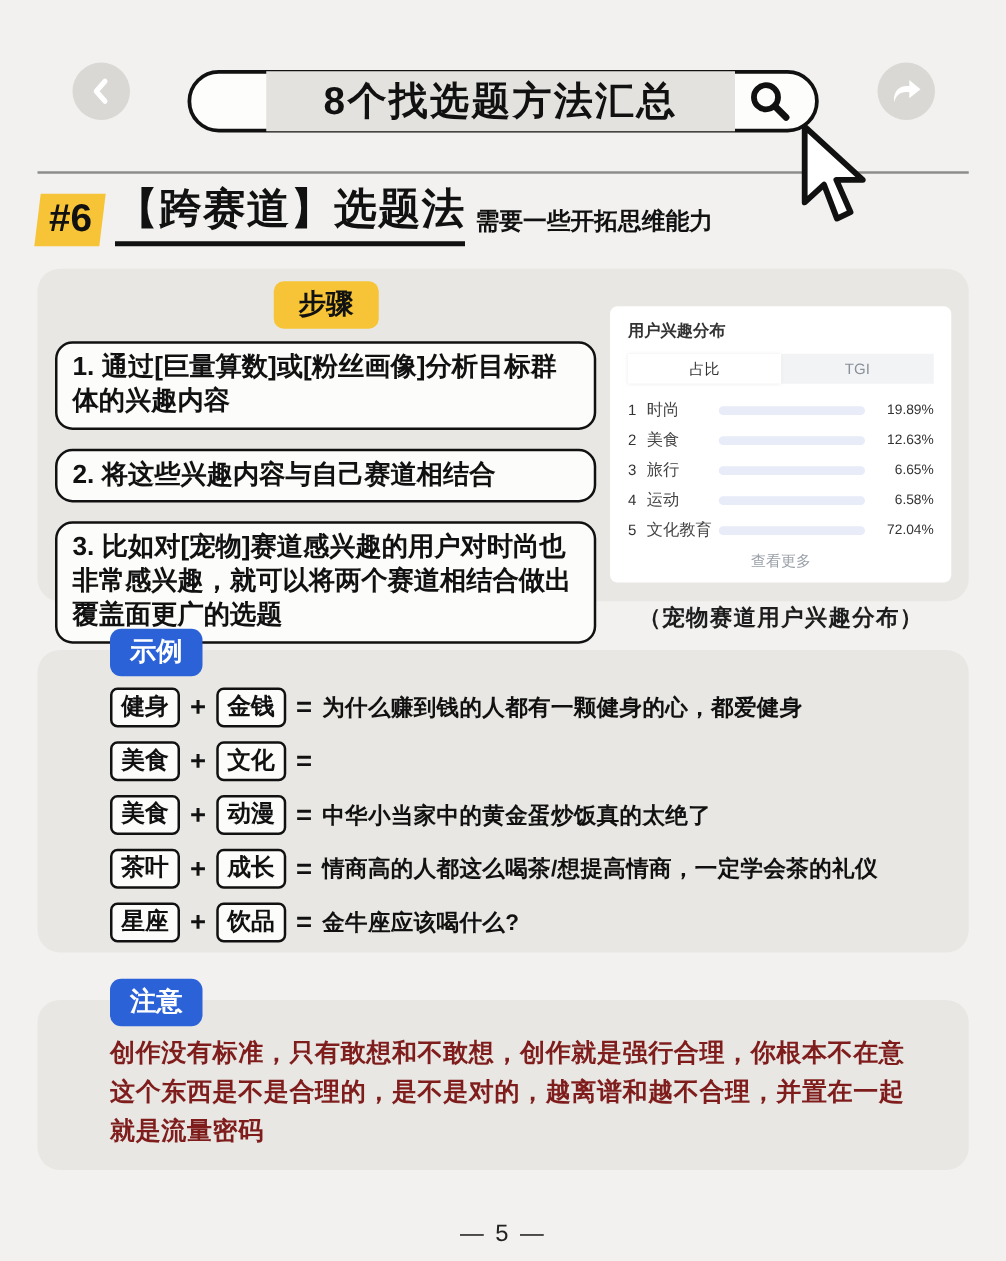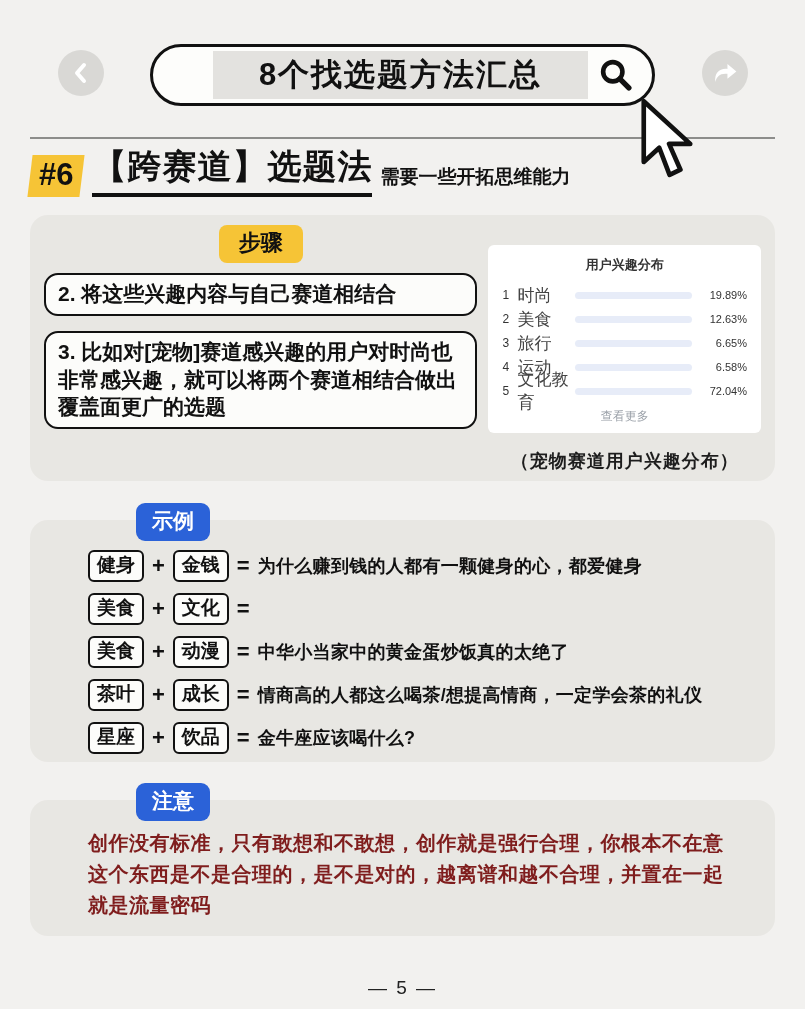--- a/index.html
+++ b/index.html
@@ -10,21 +10,21 @@
     font-family:"Liberation Sans", sans-serif; color:#111;
   }
   
   .circle-btn {
     position:absolute; width:46px; height:46px; border-radius:50%;
     background:#d9d8d5; display:flex; align-items:center; justify-content:center;
   }
   .circle-btn.left { left:58px; top:50px; }
   .circle-btn.right { left:702px; top:50px; }
   .search-pill {
-    position:absolute; left:150px; top:44px; width:505px; height:62px;
+    position:absolute; left:150px; top:56px; width:505px; height:50px;
     background:#fdfdfb; border:3.5px solid #111; border-radius:34px;
     display:flex; align-items:center; padding:0 18px 0 60px;
   }
   .search-text {
     flex:1; text-align:center; font-size:31px; font-weight:700; letter-spacing:2px;
     background:#e3e2df; padding:3px 6px; white-space:nowrap;
   }
   .search-icon-wrap { margin-left:10px; display:flex; align-items:center; }
   .divider {
     position:absolute; left:30px; top:137px; width:745px; height:2px; background:#8d8d8b;
@@ -52,39 +52,39 @@
   }
   .steps-left { width:442px; }
   .step-box {
     background:#fcfcfa; border:2.5px solid #111; border-radius:14px;
     padding:5px 12px 7px 12px; font-size:21px; font-weight:700; line-height:1.3;
     margin-bottom:15px;
   }
   
   .chart-col { width:278px; margin-left:11px; display:flex; flex-direction:column; }
   .chart-card { background:#ffffff; border-radius:6px; padding:11px 14px 8px 14px; margin-top:22px; }
-  .chart-title { font-size:13px; font-weight:700; color:#333; margin-bottom:9px;text-align:center; }
+  .chart-title { font-size:13px; font-weight:700; color:#333; margin-bottom:9px; }
   .chart-tabs { display:flex; height:24px; background:#f2f3f5; margin-bottom:9px; font-size:12px; }
   .chart-tab { flex:1; display:flex; align-items:center; justify-content:center; color:#8a909a; }
   .chart-tab.active { background:#fff; color:#333; box-shadow:0 0 3px rgba(0,0,0,.08); }
   .chart-row { display:flex; align-items:center; height:24px; }
   .chart-rank { width:15px; font-size:12px; color:#333; }
-  .chart-cat { width:56px; font-size:17px; color:#444; }
+  .chart-cat { width:56px; font-size:13px; color:#444; }
   .chart-track { flex:1; height:7px; background:#e7ecf8; border-radius:4px; margin:0 9px 0 2px; overflow:hidden; }
   .chart-fill { height:100%; background:#2e78d5; border-radius:4px; }
   .chart-pct { width:46px; text-align:right; font-size:11px; color:#333; }
   .chart-more { text-align:center; color:#9aa0a8; font-size:12px; margin-top:5px; }
   .chart-caption { text-align:center; font-size:18px; font-weight:600; color:#1d1d1d; margin-top:16px; letter-spacing:1px; }
   
   .examples-panel { top:520px; height:242px; padding:30px 20px 0 58px; }
   .note-panel { top:800px; height:136px; padding:28px 34px 0 58px; }
   .panel-badge-blue {
     position:absolute; top:-17px; left:58px;
     background:#2b62d8; color:#fff; border-radius:9px;
-    padding:4px 16px 6px 16px; font-size:21px; font-weight:800;margin-left:48px;
+    padding:4px 16px 6px 16px; font-size:21px; font-weight:800;
   }
   .example-row { display:flex; align-items:center; margin-bottom:11px; }
   .chip {
     background:#fcfcfa; border:2px solid #111; border-radius:6px;
     padding:0 7px 2px 7px; font-size:19px; font-weight:700;
   }
   .op { font-size:22px; font-weight:900; margin:0 8px; }
   .example-result { font-size:18px; font-weight:600; letter-spacing:.3px; white-space:nowrap; }
   .note-text { font-size:20px; font-weight:700; line-height:1.55; letter-spacing:.5px; color:#7f1d1d; }
   
@@ -128,29 +128,34 @@
   <div class="heading">
     <span class="num-badge"><span>#6</span></span>
     <span class="heading-title">【跨赛道】选题法</span>
     <span class="heading-sub">需要一些开拓思维能力</span>
   </div>
 
   <div class="panel steps-panel">
     <div class="steps-left">
       <span class="panel-badge-yellow">步骤</span>
       <div id="steps-list">
+  <div class="step-box">1. 通过[巨量算数]或[粉丝画像]分析目标群体的兴趣内容</div>
 
   <div class="step-box">2. 将这些兴趣内容与自己赛道相结合</div>
 
   <div class="step-box">3. 比如对[宠物]赛道感兴趣的用户对时尚也非常感兴趣，就可以将两个赛道相结合做出覆盖面更广的选题</div>
 </div>
     </div>
     <div class="chart-col">
       <div class="chart-card">
         <div class="chart-title">用户兴趣分布</div>
+        <div class="chart-tabs">
+          <div class="chart-tab active">占比</div>
+          <div class="chart-tab">TGI</div>
+        </div>
         <div id="chart-rows">
   <div class="chart-row">
     <span class="chart-rank">1</span>
     <span class="chart-cat">时尚</span>
     <span class="chart-track"><span class="chart-fill" style="width: 97%; background: rgb(46, 120, 213);"></span></span>
     <span class="chart-pct">19.89%</span>
   </div>
 
   <div class="chart-row">
     <span class="chart-rank">2</span>

